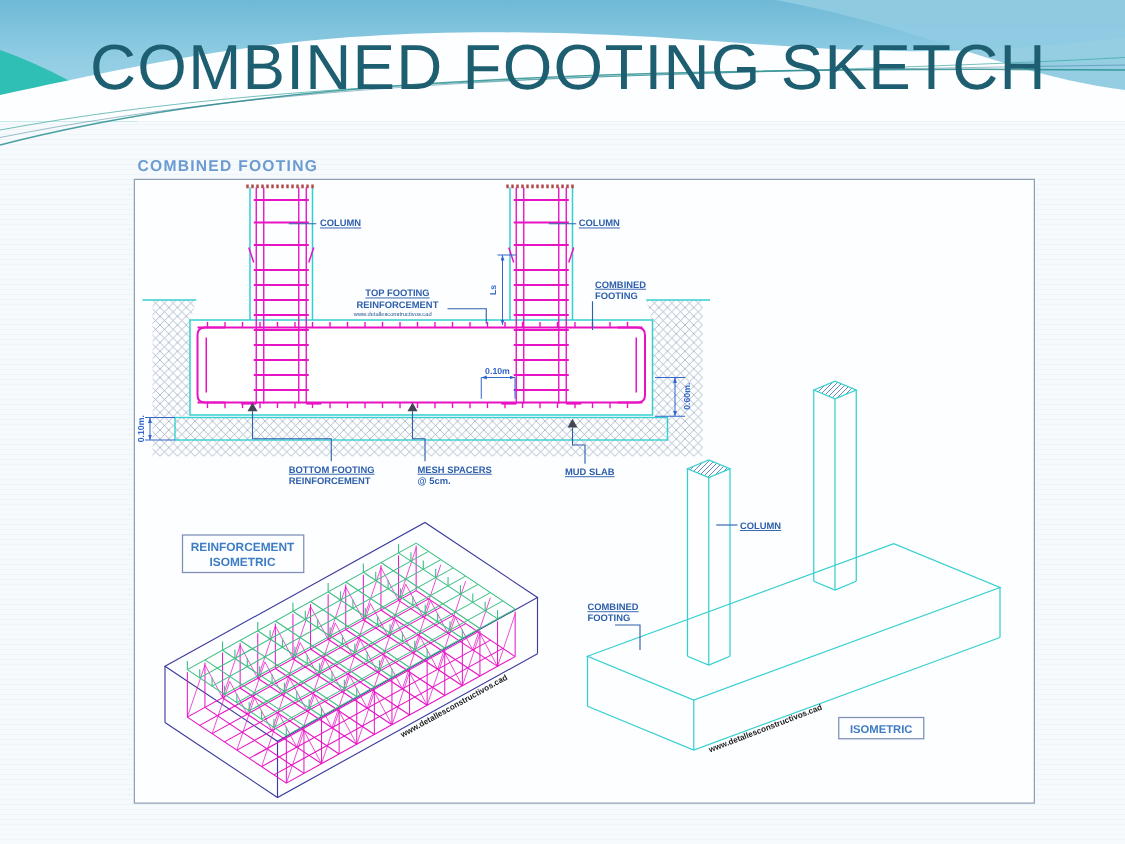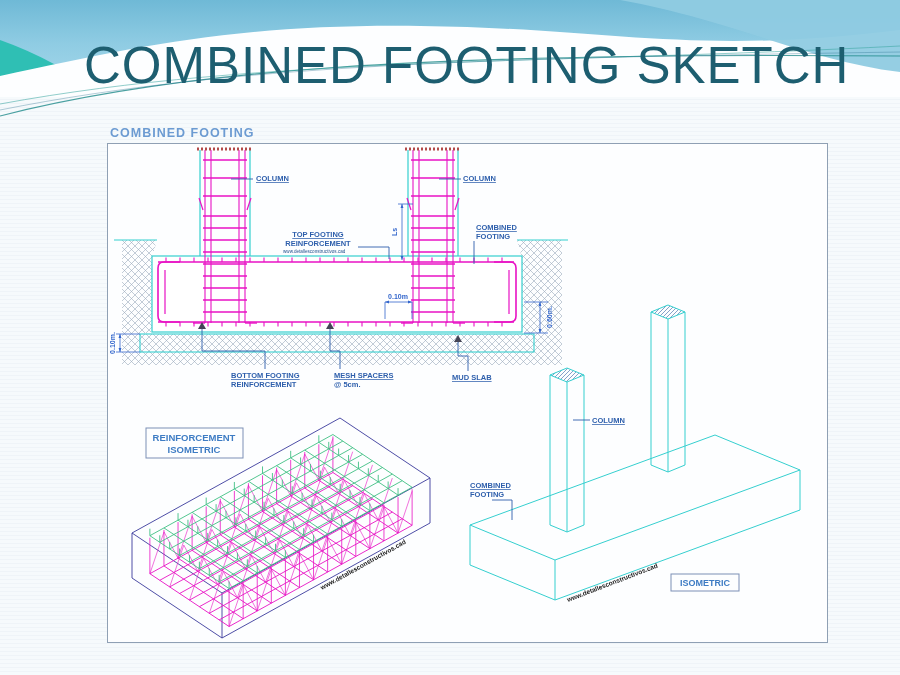--- a/index.html
+++ b/index.html
@@ -5,21 +5,21 @@
   html,body{margin:0;padding:0;}
   body{
     width:900px;height:675px;overflow:hidden;position:relative;
     font-family:"Liberation Sans", sans-serif;
     background:
       repeating-linear-gradient(180deg, #f6fafc 0 3px, #eff4f8 3px 4px),
       #f3f7fa;
   }
   .banner{position:absolute;left:0;top:0;pointer-events:none;}
   .slide-title{
-    position:absolute;left:72px;top:24px;margin:12px;z-index:3;
+    position:absolute;left:72px;top:24px;margin:0;z-index:3;
     font-size:51px;font-weight:400;letter-spacing:1px;
     color:#1d5e70;white-space:nowrap;
     font-family:"Liberation Sans", sans-serif;
     text-align:center;
   }
   .canvas-svg{position:absolute;left:100px;top:120px;z-index:2;}
   svg text{font-family:"Liberation Sans", sans-serif;}
   .cad-label{font-size:7.5px;font-weight:bold;fill:#2e5fac;}
   .cad-label-u{font-size:7.5px;font-weight:bold;fill:#2e5fac;text-decoration:underline;}
   .dim-text{font-size:7px;font-weight:bold;fill:#3366cc;}

